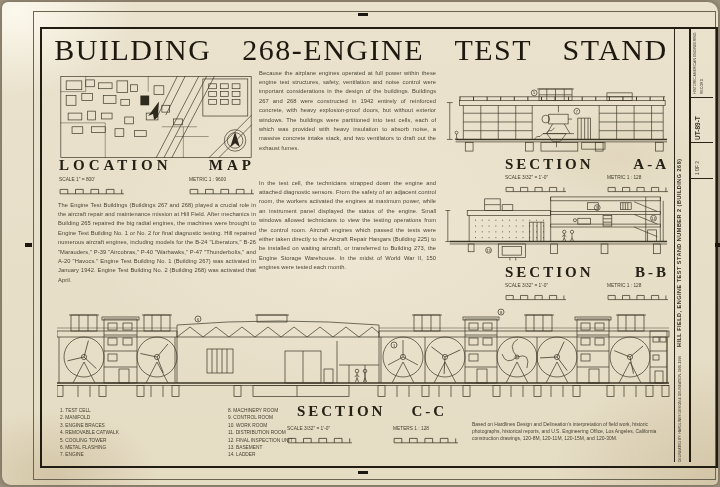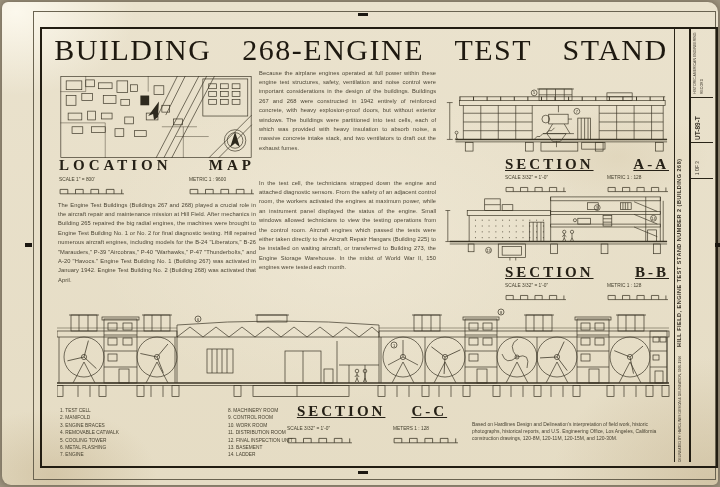--- a/index.html
+++ b/index.html
@@ -23,21 +23,21 @@
   .tb-div1{position:absolute;left:672px;top:27px;height:433px;width:0;border-left:1.2px solid #2a2518;}
   .tb-div2{position:absolute;left:687px;top:27px;height:433px;width:0;border-left:2px solid #221d12;}
   .tb-hr{position:absolute;left:689px;width:22px;height:0;border-top:1px solid #2a2518;}
   .reg{position:absolute;background:#1c1811;}
   .title{position:absolute;left:50px;top:31px;width:618px;text-align:center;white-space:nowrap;
     font-family:"Liberation Serif",serif;font-weight:normal;font-size:30px;color:#1e1910;
     letter-spacing:1.5px;word-spacing:22px;}
   .h-serif{font-family:"Liberation Serif",serif;font-weight:bold;color:#262117;}
   .map-h{position:absolute;left:57px;top:155px;width:196px;display:flex;justify-content:space-between;
     font-size:15px;letter-spacing:4px;font-family:Liberation Serif, serif;}
-  .sec-h{position:absolute;display:flex;justify-content:space-between;font-size:15px;letter-spacing:3px;text-decoration:underline;}
+  .sec-h{position:absolute;display:flex;justify-content:space-between;font-size:15px;letter-spacing:3px;}
   .scalerow{position:absolute;display:flex;justify-content:space-between;}
   .scol{display:flex;flex-direction:column;gap:1px;}
   .t-sc{font-size:8px;color:#45402f;transform:scale(.6);transform-origin:0 0;white-space:nowrap;height:8px;}
   .t-body{position:absolute;font-size:8px;line-height:1.62;color:#4a4434;text-align:justify;
     transform:scale(.72);transform-origin:0 0;letter-spacing:.1px;}
   .t-note{position:absolute;font-size:8px;line-height:1.42;color:#4a4434;
     transform:scale(.62);transform-origin:0 0;}
   .legend{position:absolute;left:58px;top:405px;display:flex;gap:12px;}
   .legcol{font-size:8px;line-height:1.55;color:#46402f;transform:scale(.6);transform-origin:0 0;white-space:nowrap;}
   .legcol div{white-space:nowrap;}

